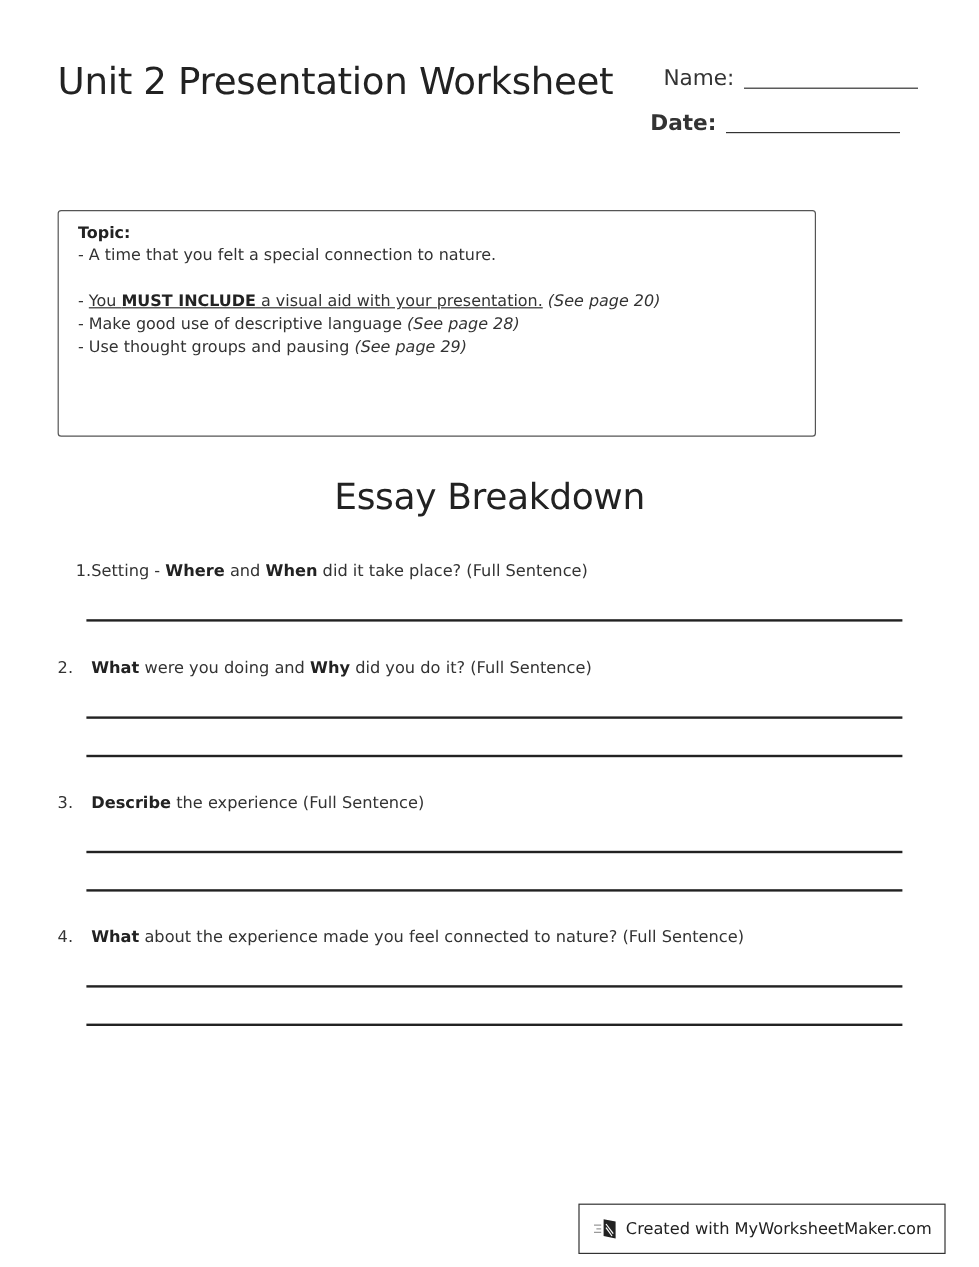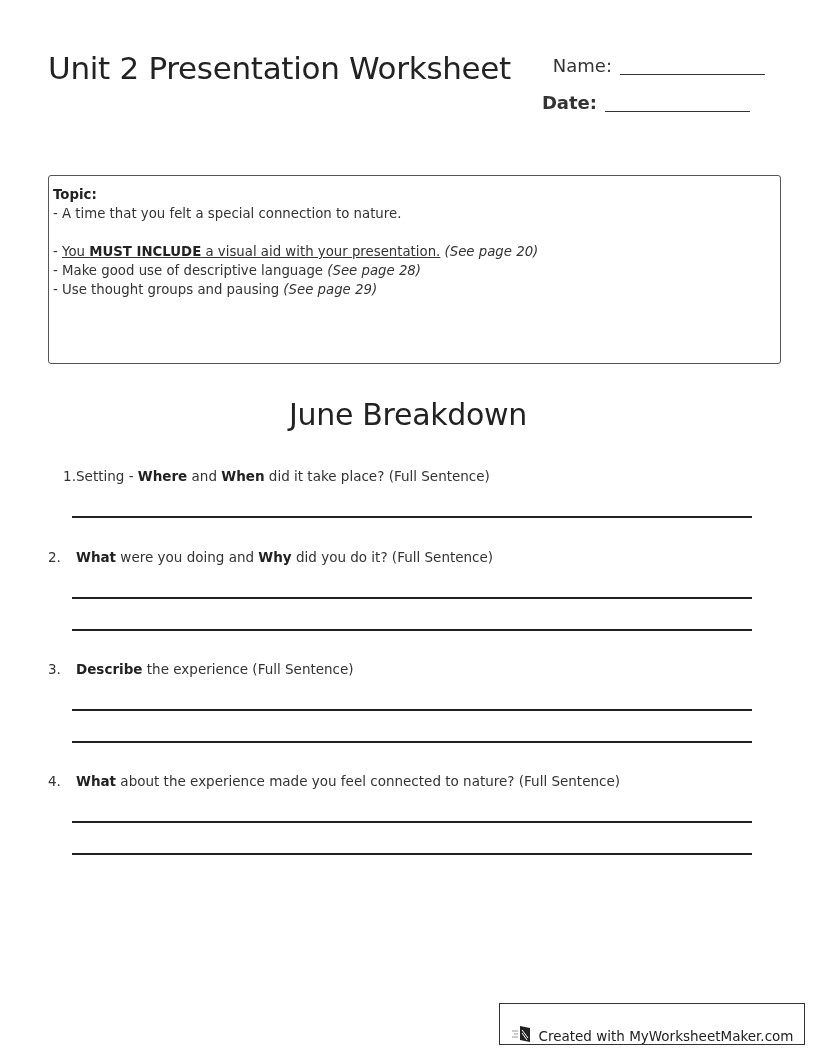--- a/index.html
+++ b/index.html
@@ -6,30 +6,30 @@
     body {
       width: 816px; height: 1056px; position: relative; overflow: hidden;
       font-family: "DejaVu Sans", sans-serif; color: #222;
     }
     .title {
       position: absolute; left: 48px; top: 48px;
       font-size: 31px; line-height: 40px; color: #222; font-weight: normal;
       letter-spacing: -0.3px;
     }
     .title div { white-space: nowrap; }
-    .field { position: absolute; display: flex; align-items: center; font-size: 18px; color: #333; }
+    .field { position: absolute; display: flex; align-items: flex-start; font-size: 18px; color: #333; }
     .field .label { text-align: right; width: 60px; margin-right: 8px; }
     .field .line { width: 145px; border-bottom: 1.5px solid #333; height: 18px; }
     .name-field { left: 552px; top: 55px; }
     .date-field { left: 537px; top: 92px; font-weight: bold; }
 
     .box {
-      position: absolute; left: 48px; top: 175px; width: 733px; height: 189px;
+      position: absolute; left: 48px; top: 175px; width: 632px; height: 189px;
       border: 1.5px solid #555; border-radius: 3px; box-sizing: border-box;
-      padding: 9px 4px; font-size: 13.3px; line-height: 19px; color: #333;
+      padding: 9px 16px; font-size: 13.3px; line-height: 19px; color: #333;
     }
     .box .h { font-weight: bold; color: #222; }
     .box .gap { height: 19px; }
     .u { text-decoration: underline; }
     .b { font-weight: bold; color: #222; }
     .i { font-style: italic; }
 
     .section-title {
       position: absolute; left: 0; width: 816px; top: 397px;
       text-align: center; font-size: 30px; color: #222; letter-spacing: -0.3px;
@@ -38,23 +38,23 @@
       position: absolute; left: 48px; font-size: 13.5px; color: #333; white-space: nowrap;
     }
     .q .num { display: inline-block; width: 28px; }
     .q strong { color: #222; }
     .ans-line {
       position: absolute; left: 72px; width: 680px; height: 0;
       border-top: 2px solid #222;
     }
 
     .footer {
-      position: absolute; left: 499px; top: 1003px; width: 306px; height: 42px;
+      position: absolute; left: 482px; top: 1003px; width: 306px; height: 42px;
       border: 1.5px solid #333; box-sizing: border-box;
-      display: flex; align-items: flex-end; justify-content: center;
+      display: flex; align-items: center; justify-content: center;
       font-size: 13.5px; color: #222;
     }
     .footer svg { margin-right: 6px; }
   </style>
 </head>
 <body>
 
 <div class="title">
   <div>Unit 2 Presentation Worksheet</div>
 </div>
@@ -77,21 +77,21 @@
     <span class="i">(See page 20)</span>
   </div>
   <div>
     <span>- Make good use of descriptive language </span><span class="i">(See page 28)</span>
   </div>
   <div>
     <span>- Use thought groups and pausing </span><span class="i">(See page 29)</span>
   </div>
 </div>
 
-<div class="section-title">June Breakdown</div>
+<div class="section-title">Essay Breakdown</div>
 
 <div class="q" style="top:468px;text-align:right;">
   <span class="num">1.</span><span>Setting - </span><strong>Where</strong><span> and </span><strong>When</strong><span> did it take place? (Full Sentence)</span>
 </div>
 <div class="ans-line" style="top:516px;"></div>
 
 <div class="q" style="top:549px;">
   <span class="num">2.</span><strong>What</strong><span> were you doing and </span><strong>Why</strong><span> did you do it? (Full Sentence)</span>
 </div>
 <div class="ans-line" style="top:597px;"></div>

